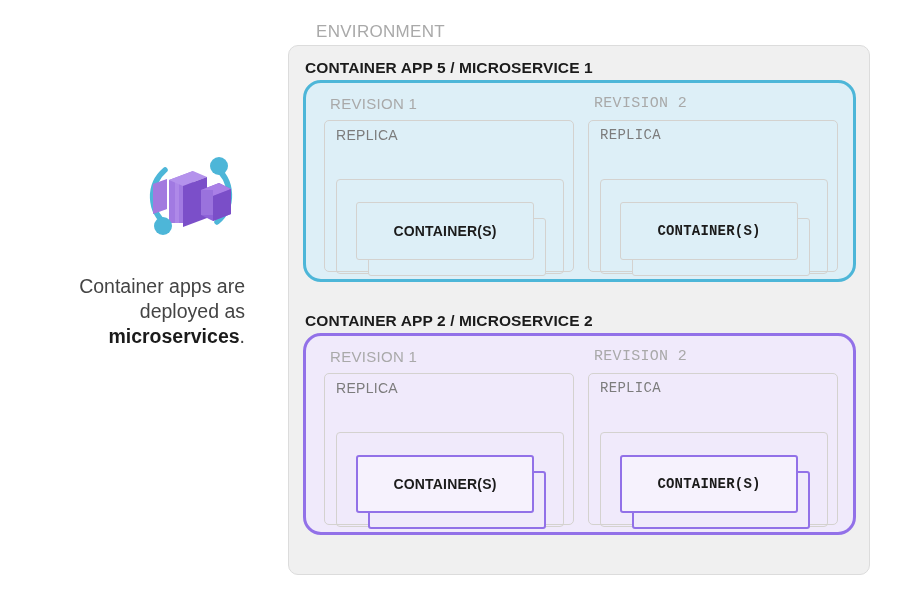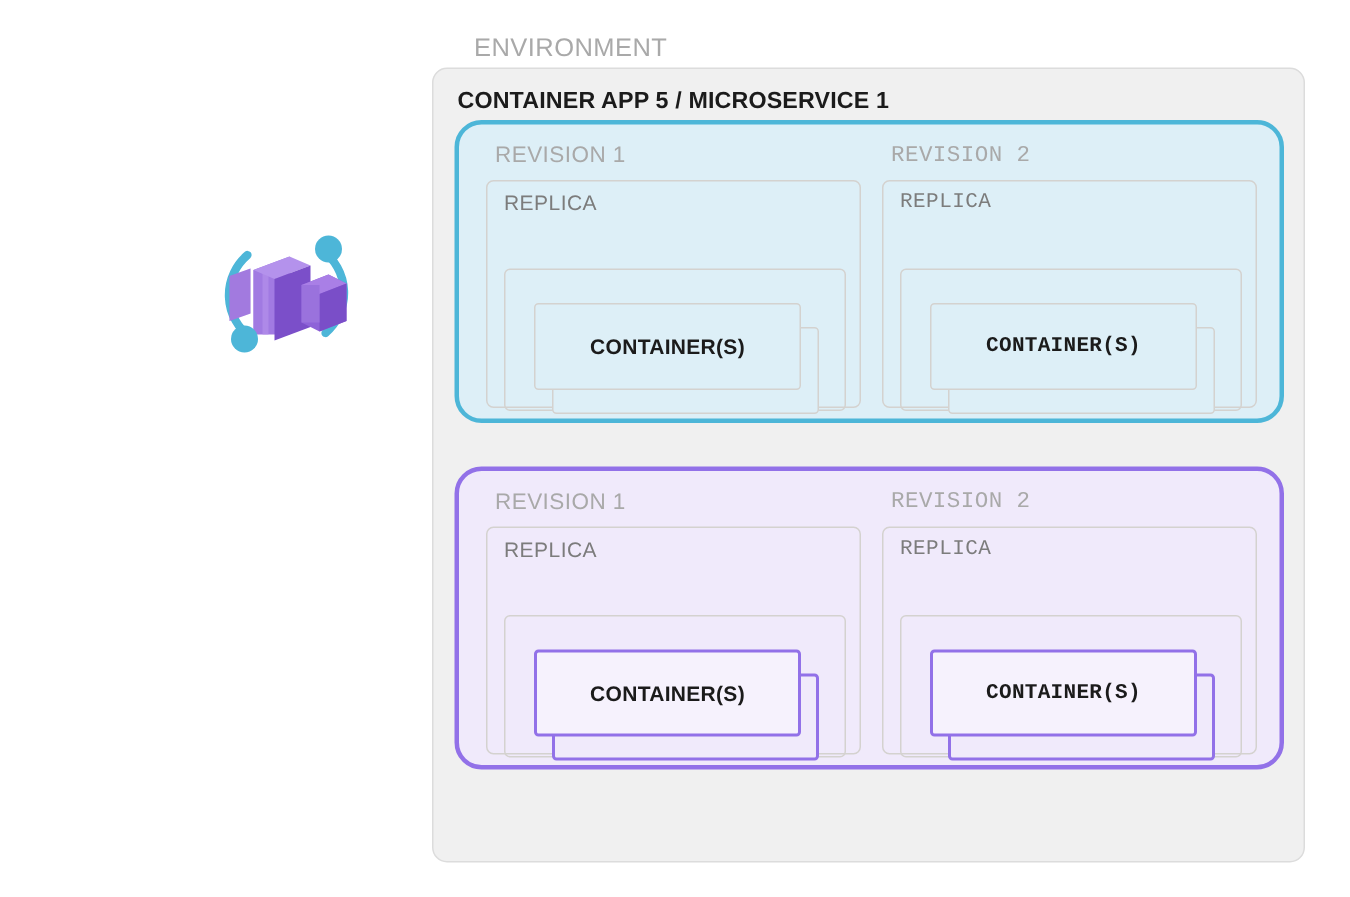--- a/index.html
+++ b/index.html
@@ -232,20 +232,25 @@
       <polygon points="60,44 78,37 90,43 90,68 72,75 60,69" fill="#8e63d8"></polygon>
       <polygon points="60,44 78,37 90,43 72,50" fill="#a97fe6"></polygon>
       <polygon points="72,50 90,43 90,68 72,75" fill="#7a4ec8"></polygon>
       <rect x="60" y="44" width="12" height="25" fill="#9a72dd"></rect>
 
       <circle cx="78" cy="20" r="9" fill="#4db6d8"></circle>
       <circle cx="22" cy="80" r="9" fill="#4db6d8"></circle>
     </svg>
   </div>
 
+  <div id="caption">
+    <span>Container apps are</span><br>
+    <span>deployed as</span><br>
+    <span class="strong">microservices</span><span>.</span>
+  </div>
 </div>
 
 <div id="environment-label">ENVIRONMENT</div>
 
 <div id="environment-box">
 
   <div class="app-section" id="app-section-1">
     <div class="app-title">CONTAINER APP 5 / MICROSERVICE 1</div>
 
     <div class="app-box blue">
@@ -273,20 +278,21 @@
               <div class="container-front">CONTAINER(S)</div>
             </div>
           </div>
         </div>
       </div>
 
     </div>
   </div>
 
   <div class="app-section" id="app-section-2">
+    <div class="app-title">CONTAINER APP 2 / MICROSERVICE 2</div>
 
     <div class="app-box purple">
 
       <div class="revision left">
         <div class="revision-label">REVISION 1</div>
         <div class="replica-box">
           <div class="replica-label">REPLICA</div>
           <div class="pod-box">
             <div class="container-stack">
               <div class="container-back"></div>

